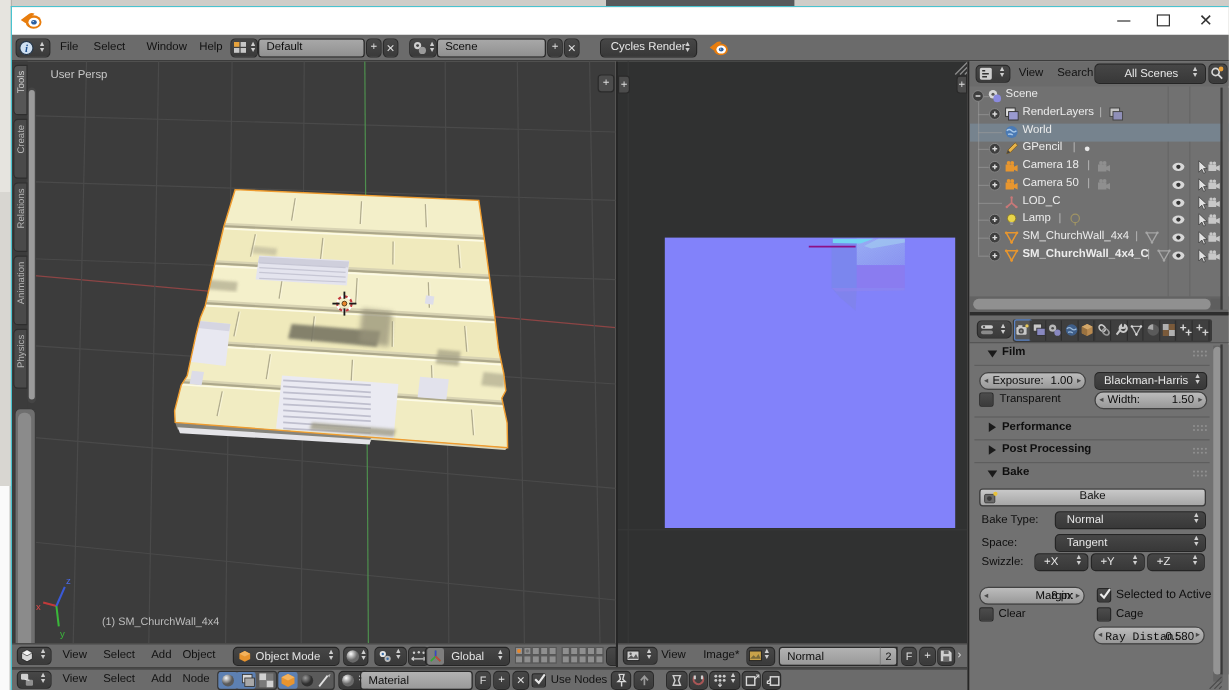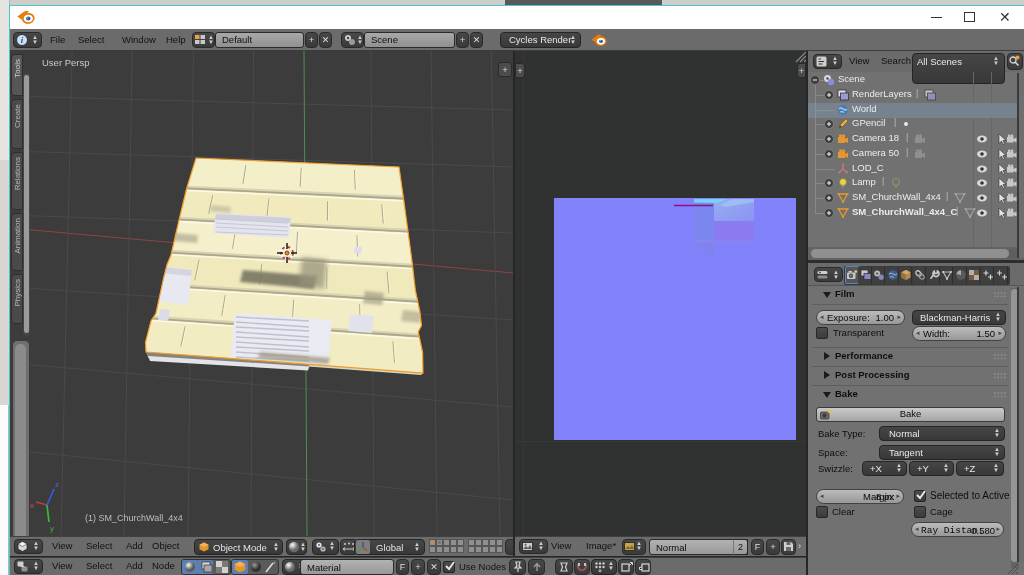--- a/index.html
+++ b/index.html
@@ -525,21 +525,21 @@
   <div class="abs" id="outliner" style="left:808px;top:51px;width:216px;height:212px;background:#717171;overflow:hidden;">
     <div class="abs" style="left:0;top:0;width:216px;height:21px;background:#6b6b6b;"></div>
     <div class="abs darkbtn" style="left:5px;top:3px;width:29px;height:15px;"></div>
     <svg class="abs" style="left:8px;top:5px;" width="11" height="11">
         <rect x="0.5" y="0.5" width="10" height="10" rx="1.5" fill="#cfcfcf"></rect>
         <path d="M2.5 3 L5 3 M2.5 5.5 L8 5.5 M2.5 8 L6.5 8" stroke="#333" stroke-width="1.2"></path>
       </svg>
     <div class="abs updown" style="left:24px;top:5px;">▲<br>▼</div>
     <div class="abs hdrtext" style="left:41px;top:4px;">View</div>
     <div class="abs hdrtext" style="left:73px;top:4px;">Search</div>
-    <div class="abs menu" style="left:104px;top:2px;width:93px;height:31px;padding:2px 4px;">All Scenes</div>
+    <div class="abs menu" style="left:104px;top:2px;width:93px;height:17px;padding:2px 24px;">All Scenes</div>
     <div class="abs updown" style="left:185px;top:5px;">▲<br>▼</div>
     <div class="abs darkbtn" style="left:199px;top:2px;width:16px;height:17px;"></div>
     <svg class="abs" style="left:200px;top:4px;" width="12" height="12">
         <circle cx="5" cy="5" r="3" fill="none" stroke="#d8d8d8" stroke-width="1.3"></circle>
         <line x1="7.2" y1="7.2" x2="10.5" y2="10.5" stroke="#d8d8d8" stroke-width="1.5"></line>
         <circle cx="9.5" cy="2.5" r="2" fill="#e8a03a"></circle>
       </svg>
     <div class="abs" style="left:165px;top:21px;width:1px;height:175px;background:#666;"></div>
     <div class="abs" style="left:183px;top:21px;width:1px;height:175px;background:#666;"></div>
     <div class="abs" style="left:0;top:52px;width:216px;height:15px;background:#76838e;"></div>

